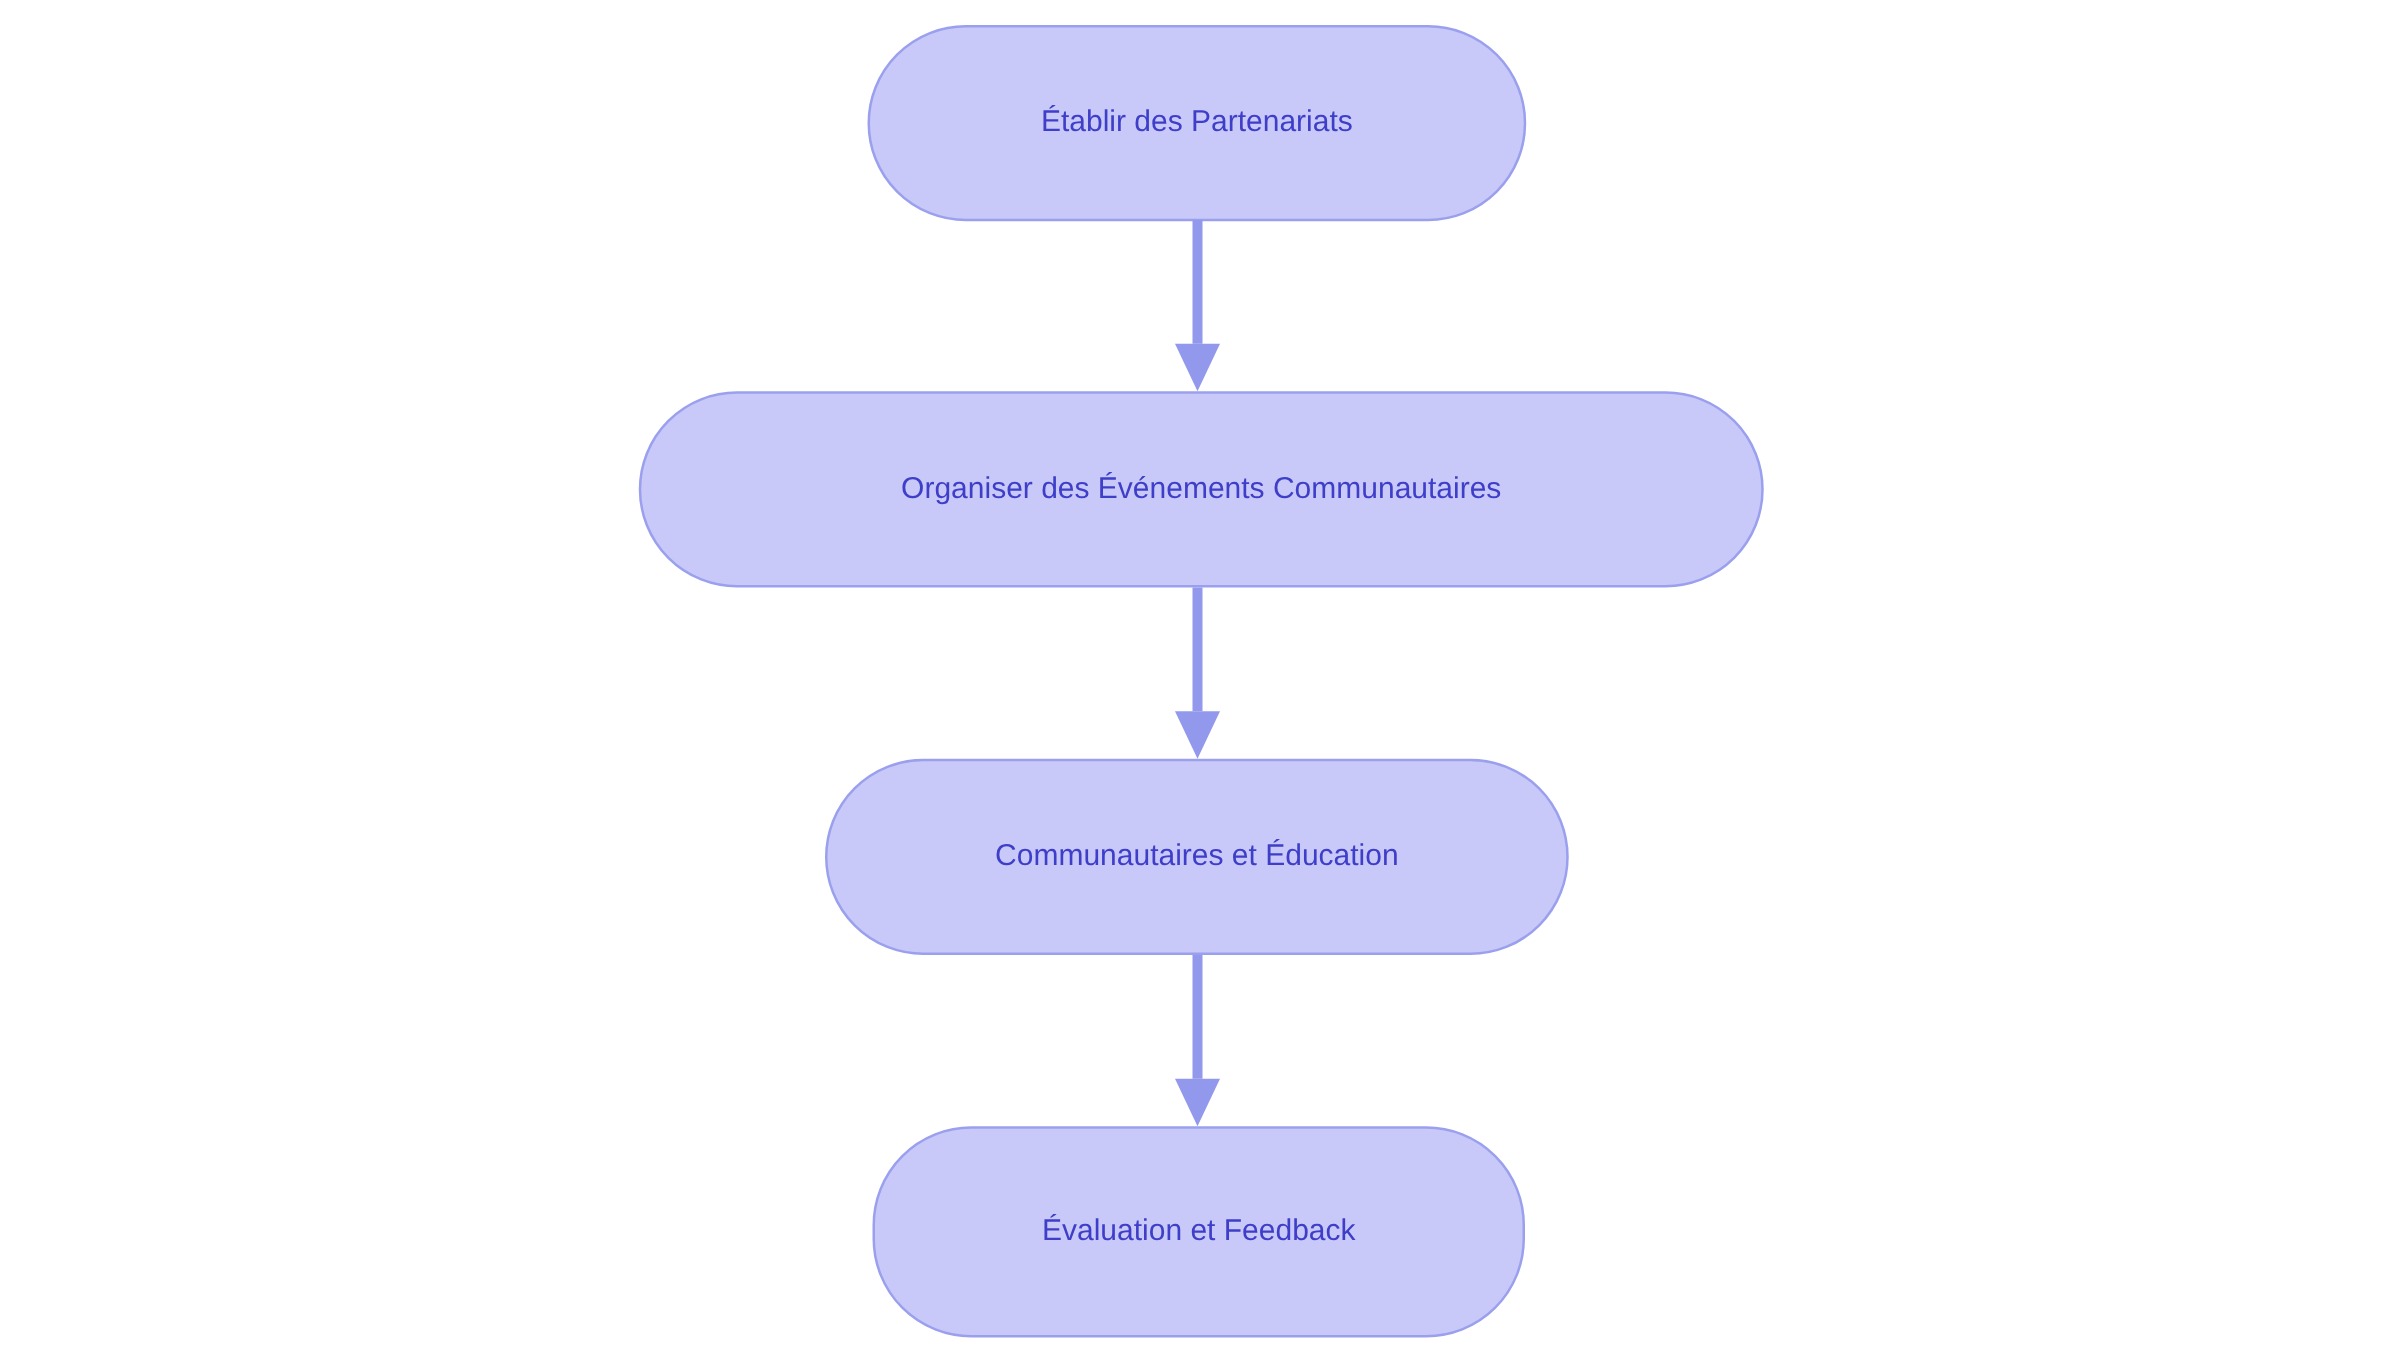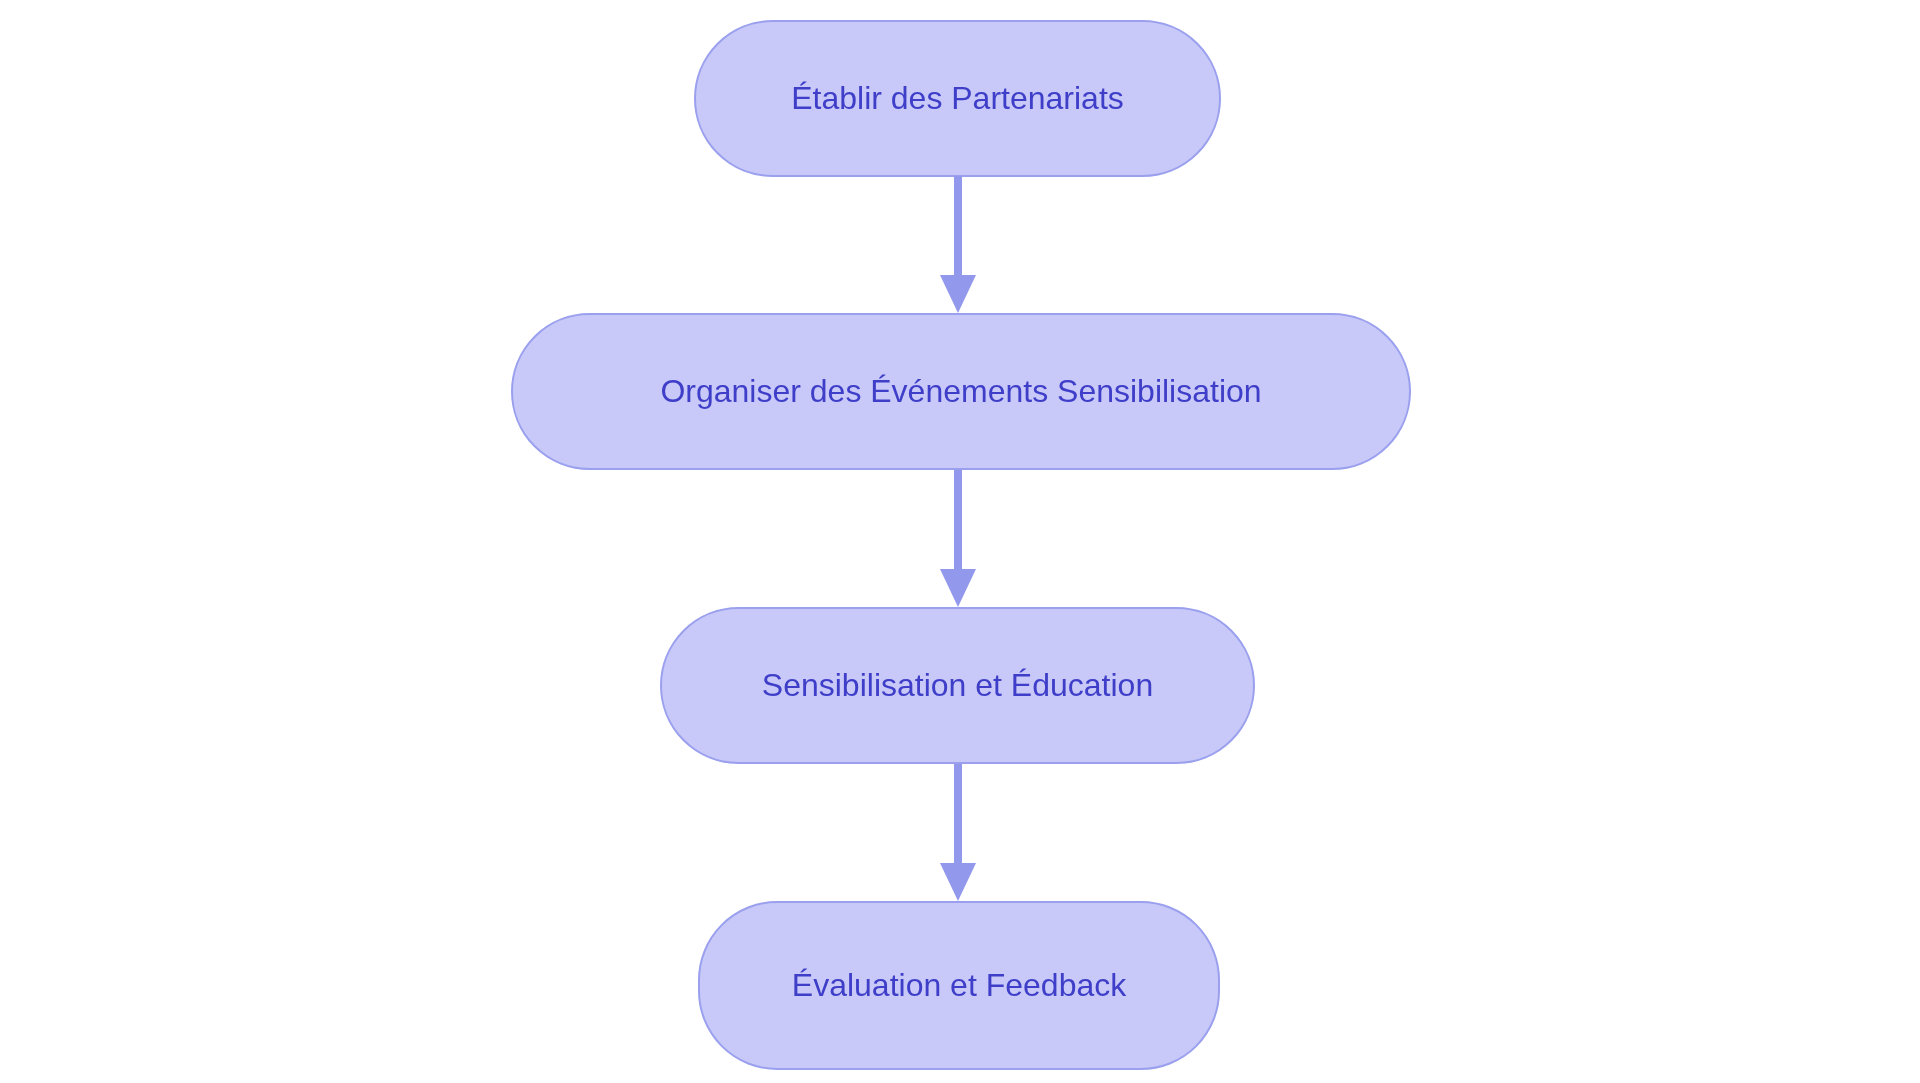--- a/index.html
+++ b/index.html
@@ -24,21 +24,21 @@
     background: var(--node-fill);
     border: 2px solid var(--node-border);
     border-radius: 79px;
     display: flex;
     align-items: center;
     justify-content: center;
     text-align: center;
   }
   .node-label {
     color: var(--node-text-color);
-    font-size: 32px;
+    font-size: 24px;
     line-height: 1.2;
     white-space: nowrap;
   }
   .node-1 { left: 694px; top: 20px;  width: 527px; height: 157px; }
   .node-2 { left: 511px; top: 313px; width: 900px; height: 157px; }
   .node-3 { left: 660px; top: 607px; width: 595px; height: 157px; }
   .node-4 { left: 698px; top: 901px; width: 522px; height: 169px; }
 
   .edge {
     position: absolute;
@@ -71,30 +71,30 @@
   <div class="node node-1">
     <span class="node-label">Établir des Partenariats</span>
   </div>
 
   <div class="edge edge-1">
     <div class="edge-shaft"></div>
     <div class="edge-head"></div>
   </div>
 
   <div class="node node-2">
-    <span class="node-label">Organiser des Événements Sensibilisation</span>
+    <span class="node-label">Organiser des Événements Communautaires</span>
   </div>
 
   <div class="edge edge-2">
     <div class="edge-shaft"></div>
     <div class="edge-head"></div>
   </div>
 
   <div class="node node-3">
-    <span class="node-label">Sensibilisation et Éducation</span>
+    <span class="node-label">Communautaires et Éducation</span>
   </div>
 
   <div class="edge edge-3">
     <div class="edge-shaft"></div>
     <div class="edge-head"></div>
   </div>
 
   <div class="node node-4">
     <span class="node-label">Évaluation et Feedback</span>
   </div>

